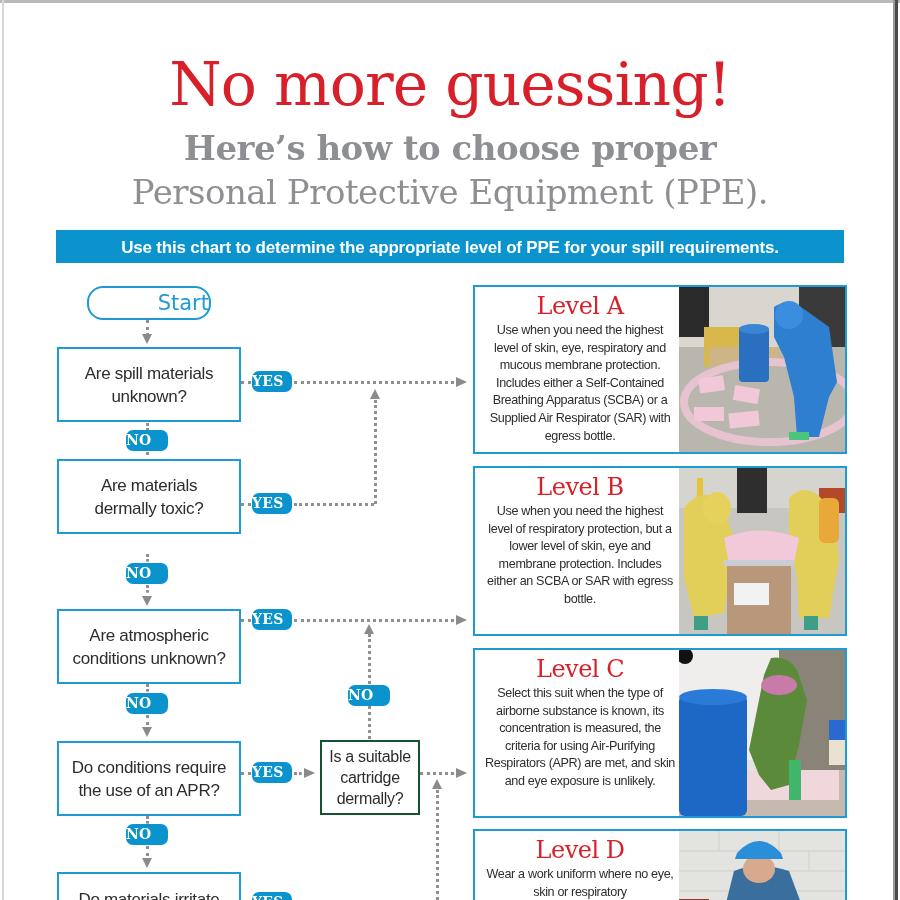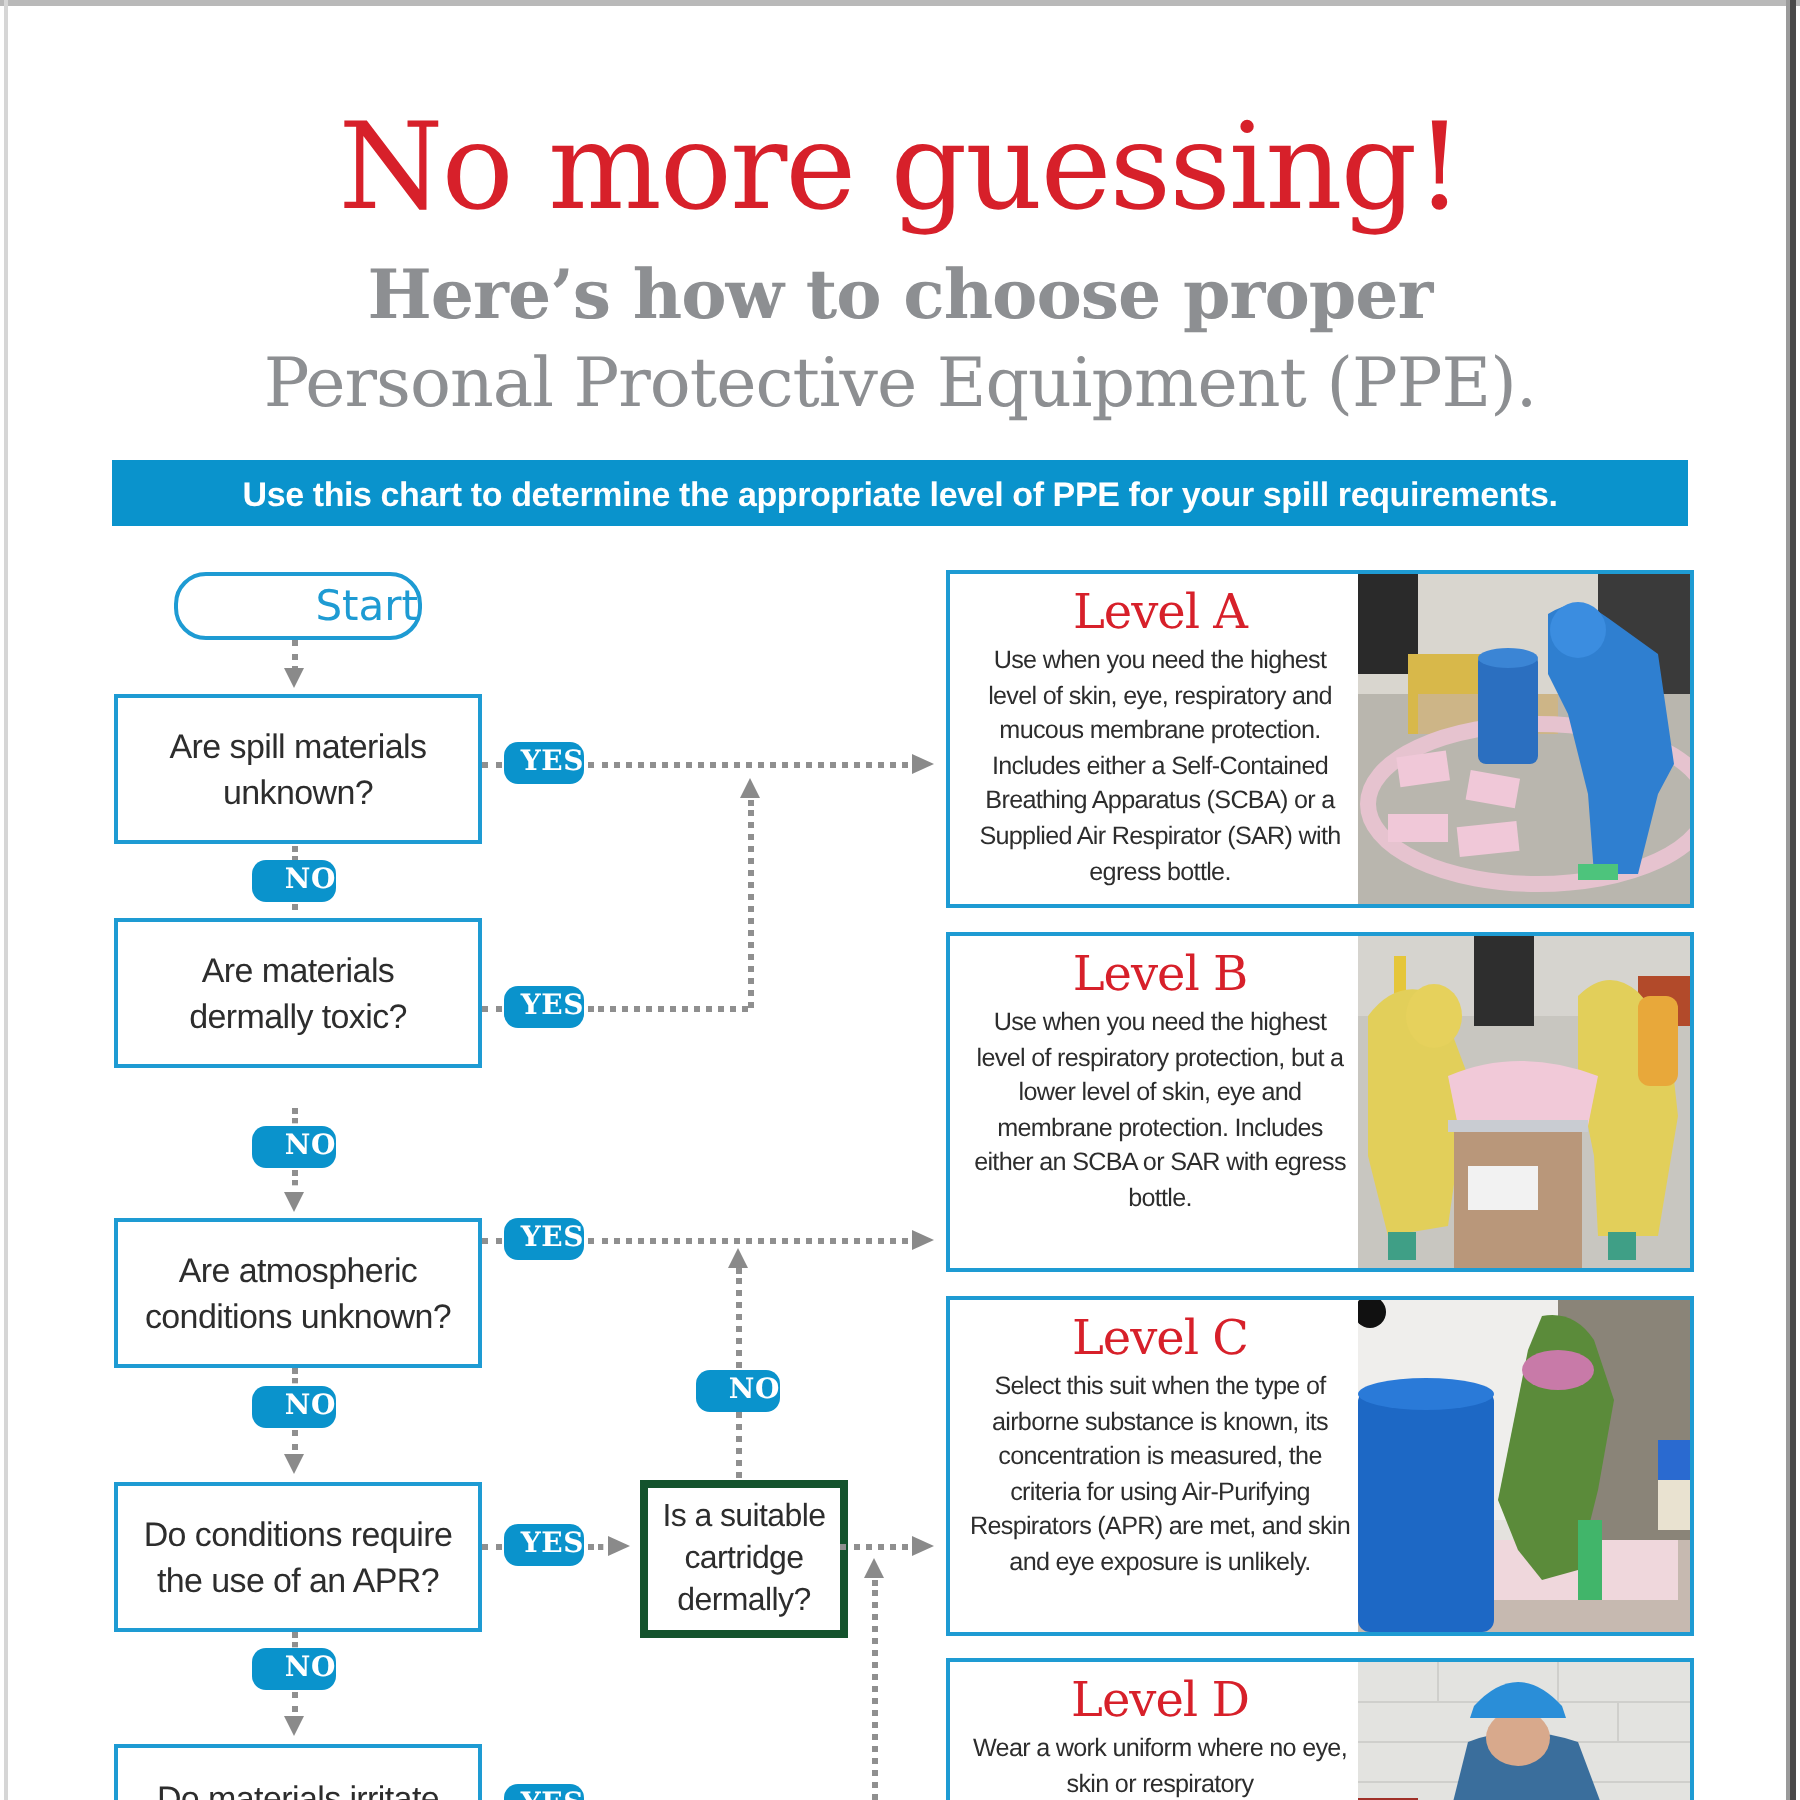--- a/index.html
+++ b/index.html
@@ -12,23 +12,23 @@
   .title { position:absolute; left:0; top:44px; width:900px; text-align:center; color:#d7202a; font-family:"DejaVu Serif", serif; font-size:60px; letter-spacing:-1px; line-height:80px; }
   .subtitle { position:absolute; left:0; width:900px; text-align:center; color:#8d8f92; font-family:"DejaVu Serif", serif; font-size:34px; letter-spacing:-0.5px; line-height:44px; }
   .sub1 { top:126px;font-weight:bold; }
   .sub2 { top:170px; }
 
   .banner { position:absolute; left:56px; top:230px; width:788px; height:33px; background:#0a93cc; color:#fff; font-weight:bold; font-size:17px; text-align:center; line-height:36px; letter-spacing:-0.2px; }
 
   .start { position:absolute; left:87px; top:286px; width:120px; height:30px; border:2px solid #1e9bd3; border-radius:16px; color:#1e9bd3; font-family:"DejaVu Sans", sans-serif; font-size:21px; text-align:right; line-height:30px; }
 
   .qbox { position:absolute; left:57px; width:180px; height:71px; border:2px solid #1e9bd3; background:#fff; display:flex; align-items:center; justify-content:center; text-align:center; color:#2d2d2d; font-size:17px; line-height:23px; letter-spacing:-0.3px; box-sizing:content-box; }
-  .cbox { position:absolute; left:320px; top:740px; width:96px; height:71px; border:4px solid #14532d; display:flex; align-items:center; justify-content:center; text-align:center; color:#2d2d2d; font-size:16px; line-height:21px; letter-spacing:-0.3px; }
-
-  .badge { position:absolute; height:21px; background:#0a93cc; color:#fff; font-family:"DejaVu Serif", serif; font-weight:bold; font-size:14px; line-height:21px; text-align:right; border-radius:7px; letter-spacing:0.3px; }
+  .cbox { position:absolute; left:320px; top:740px; width:96px; height:71px; border:2px solid #14532d; display:flex; align-items:center; justify-content:center; text-align:center; color:#2d2d2d; font-size:16px; line-height:21px; letter-spacing:-0.3px; }
+
+  .badge { position:absolute; height:21px; background:#0a93cc; color:#fff; font-family:"DejaVu Serif", serif; font-weight:bold; font-size:14px; line-height:21px; text-align:left; border-radius:7px; letter-spacing:0.3px; }
   .yes { width:40px; }
   .no { width:42px; }
 
   .vdots { position:absolute; width:0; border-left:3px dotted #8f8f8f; }
   .hdots { position:absolute; height:0; border-top:3px dotted #8f8f8f; }
   .arr-down { position:absolute; width:0; height:0; border-left:5px solid transparent; border-right:5px solid transparent; border-top:10px solid #8a8a8a; }
   .arr-up { position:absolute; width:0; height:0; border-left:5px solid transparent; border-right:5px solid transparent; border-bottom:10px solid #8a8a8a; }
   .arr-right { position:absolute; width:0; height:0; border-top:5px solid transparent; border-bottom:5px solid transparent; border-left:11px solid #8a8a8a; }
 
   .card { position:absolute; left:473px; width:370px; border:2px solid #1e9bd3; background:#fff; overflow:hidden; }

